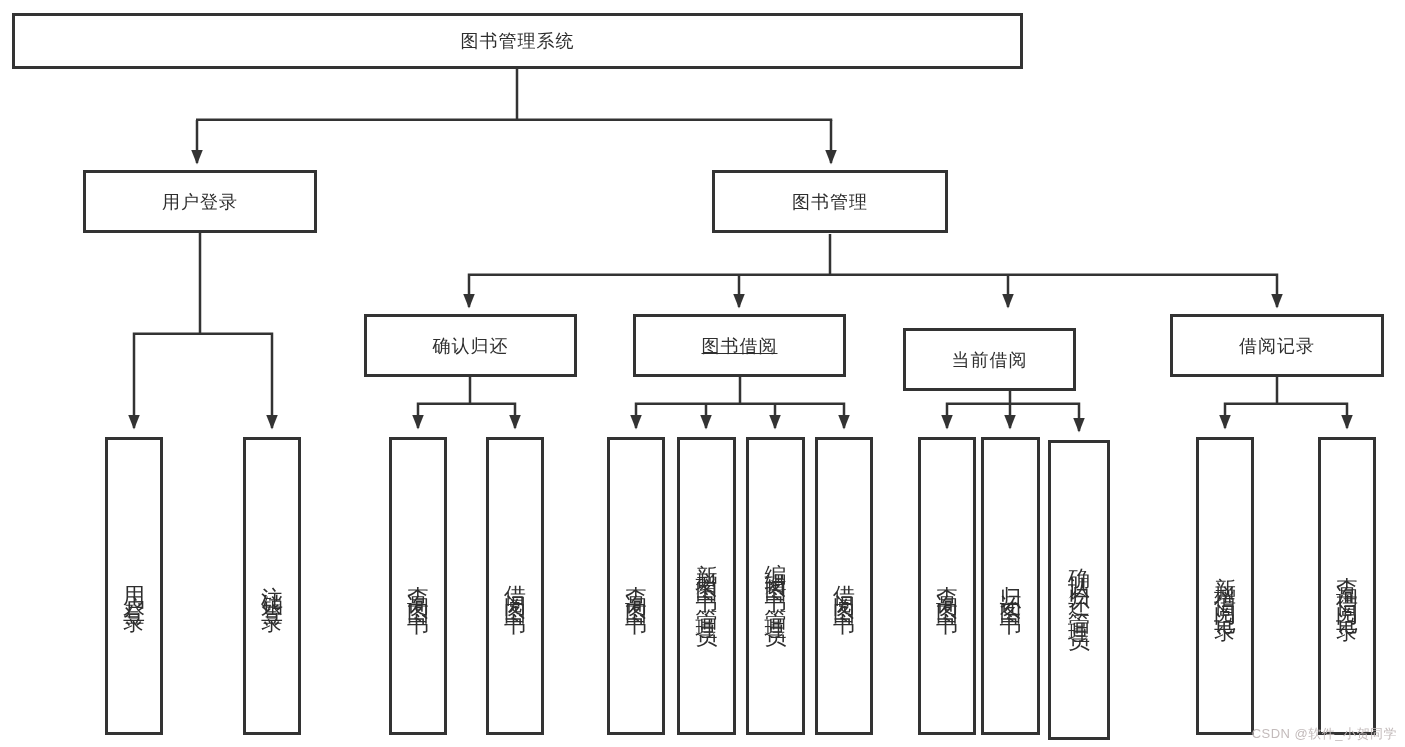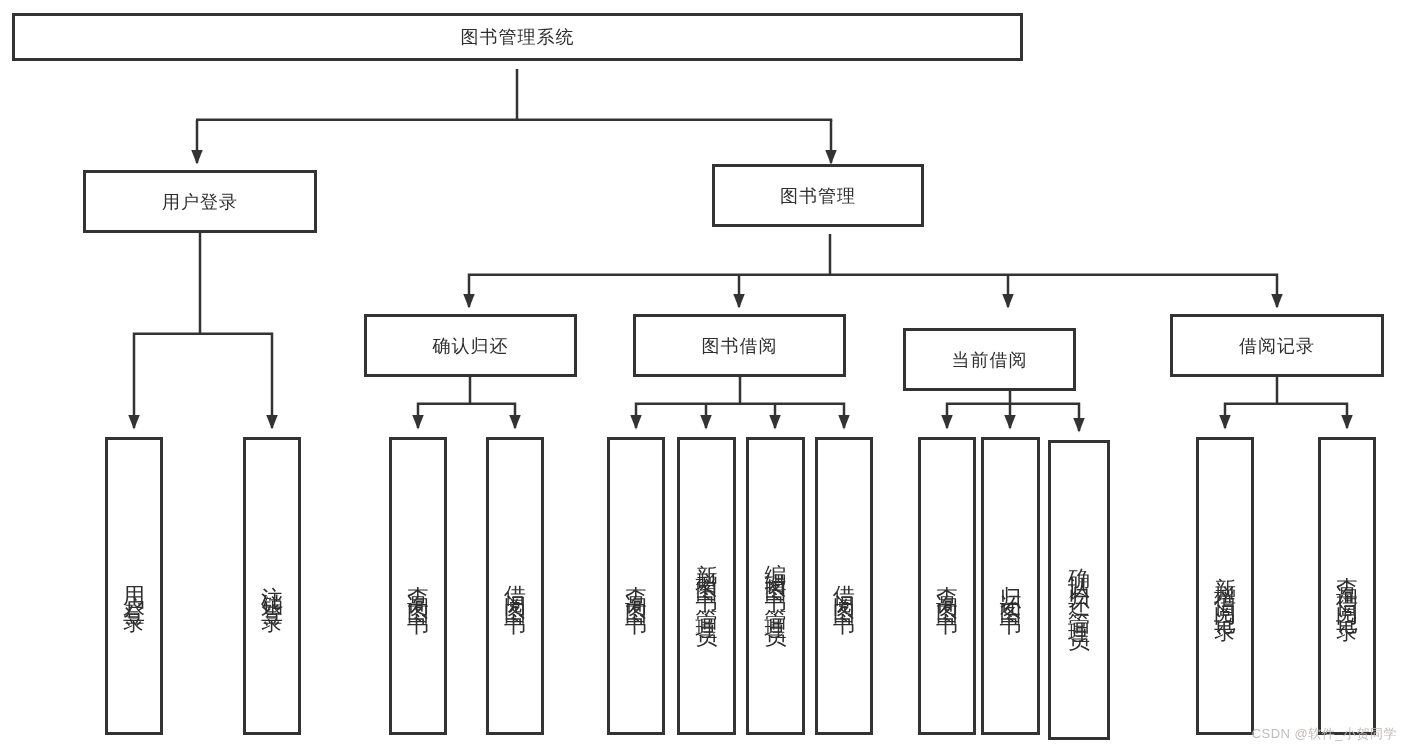--- a/index.html
+++ b/index.html
@@ -100,35 +100,35 @@
       <line x1="775" y1="405" x2="775" y2="428" marker-end="url(#arr)"></line>
       <line x1="844" y1="405" x2="844" y2="428" marker-end="url(#arr)"></line>
       <line x1="947" y1="405" x2="947" y2="428" marker-end="url(#arr)"></line>
       <line x1="1010" y1="405" x2="1010" y2="428" marker-end="url(#arr)"></line>
       <line x1="1079" y1="405" x2="1079" y2="431" marker-end="url(#arr)"></line>
       <line x1="1225" y1="405" x2="1225" y2="428" marker-end="url(#arr)"></line>
       <line x1="1347" y1="405" x2="1347" y2="428" marker-end="url(#arr)"></line>
     </g>
   </svg>
 
-  <div class="hbox" style="left:12px; top:13px; width:1011px; height:48px;">
+  <div class="hbox" style="left:12px; top:13px; width:1011px; height:56px;">
     <span>图书管理系统</span>
   </div>
 
   <div class="hbox" style="left:83px; top:170px; width:234px; height:63px;">
     <span>用户登录</span>
   </div>
-  <div class="hbox" style="left:712px; top:164px; width:212px; height:63px;">
+  <div class="hbox" style="left:712px; top:170px; width:236px; height:63px;">
     <span>图书管理</span>
   </div>
 
   <div class="hbox" style="left:364px; top:314px; width:213px; height:63px;">
     <span>确认归还</span>
   </div>
-  <div class="hbox" style="left:633px; top:314px; width:213px; height:63px;">
+  <div class="hbox" style="left:633px; top:314px; width:213px; height:63px;text-decoration:underline;">
     <span>图书借阅</span>
   </div>
   <div class="hbox" style="left:903px; top:328px; width:173px; height:63px;">
     <span>当前借阅</span>
   </div>
   <div class="hbox" style="left:1170px; top:314px; width:214px; height:63px;">
     <span>借阅记录</span>
   </div>
 
   <div class="vbox" style="left:105px; top:437px; width:58px; height:298px;">

